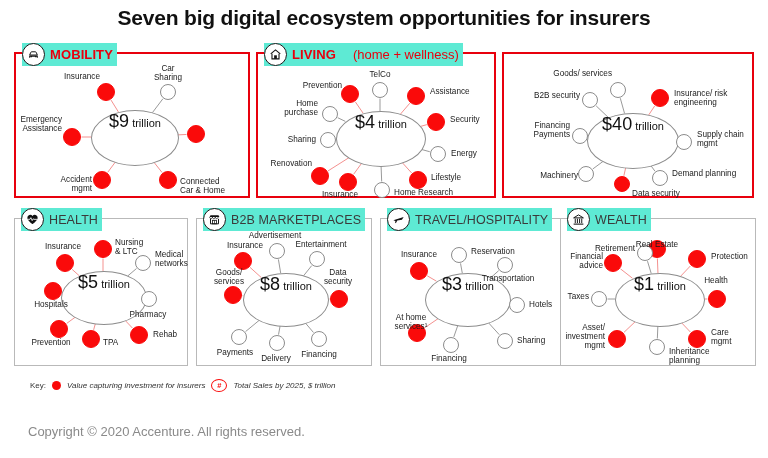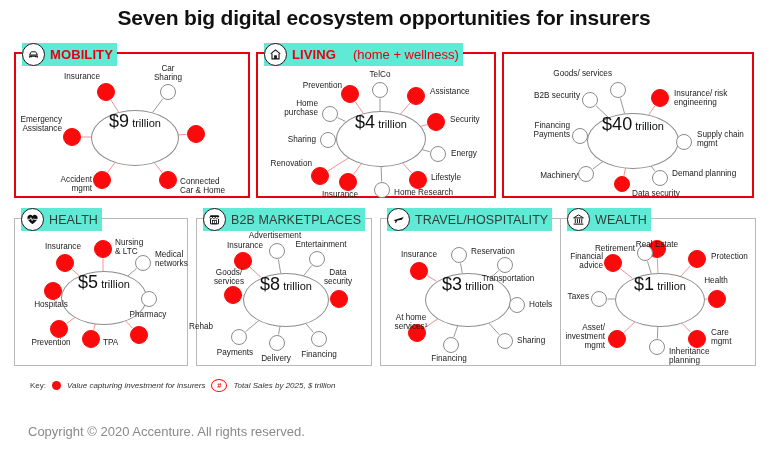--- a/index.html
+++ b/index.html
@@ -250,21 +250,21 @@
       </div>
       <div class="node filled" style="left: 88px; top: 30px; width: 18px; height: 18px;"></div>
       <div class="nlabel l" style="left: 100px; top: 28px;">Nursing
 &amp; LTC</div>
       <div class="node hollow" style="left: 128px; top: 44px; width: 16px; height: 16px;"></div>
       <div class="nlabel l" style="left: 140px; top: 40px;">Medical
 networks</div>
       <div class="node hollow" style="left: 134px; top: 80px; width: 16px; height: 16px;"></div>
       <div class="nlabel c" style="left: 133px; top: 96px;">Pharmacy</div>
       <div class="node filled" style="left: 124px; top: 116px; width: 18px; height: 18px;"></div>
-      <div class="nlabel l" style="left: 138px; top: 108px; margin-left: 36px;">Rehab</div>
+      <div class="nlabel l" style="left: 138px; top: 116px;">Rehab</div>
       <div class="node filled" style="left: 76px; top: 120px; width: 18px; height: 18px;"></div>
       <div class="nlabel l" style="left: 88px; top: 124px;">TPA</div>
       <div class="node filled" style="left: 44px; top: 110px; width: 18px; height: 18px;"></div>
       <div class="nlabel c" style="left: 36px; top: 124px;">Prevention</div>
       <div class="node filled" style="left: 38px; top: 72px; width: 18px; height: 18px;"></div>
       <div class="nlabel c" style="left: 36px; top: 86px;">Hospitals</div>
       <div class="node filled" style="left: 50px; top: 44px; width: 18px; height: 18px;"></div>
       <div class="nlabel c" style="left: 48px; top: 28px;">Insurance</div>
     </div>
     <div class="panel gray" style="left: 196px; top: 218px; width: 176px; height: 148px;">

